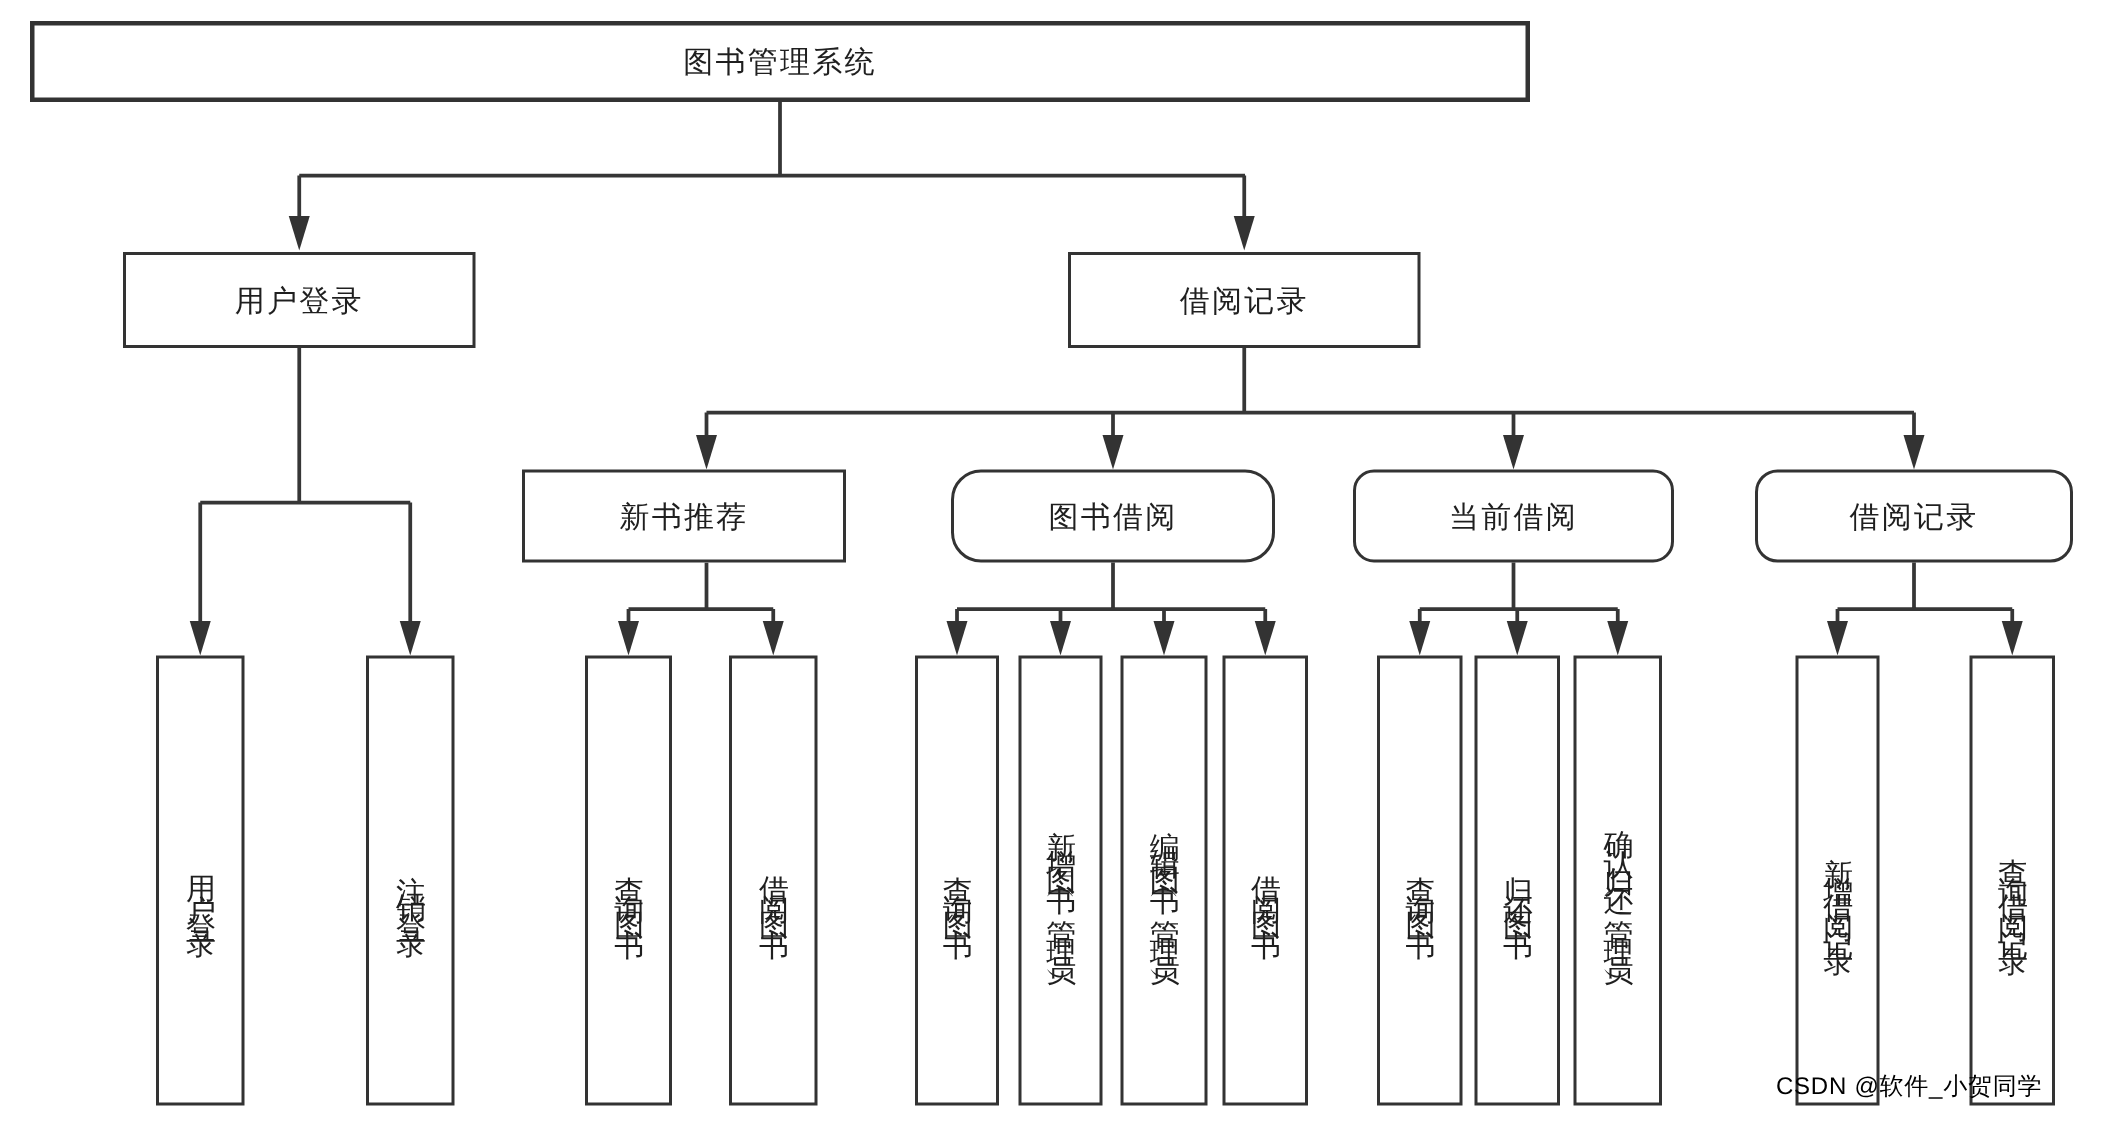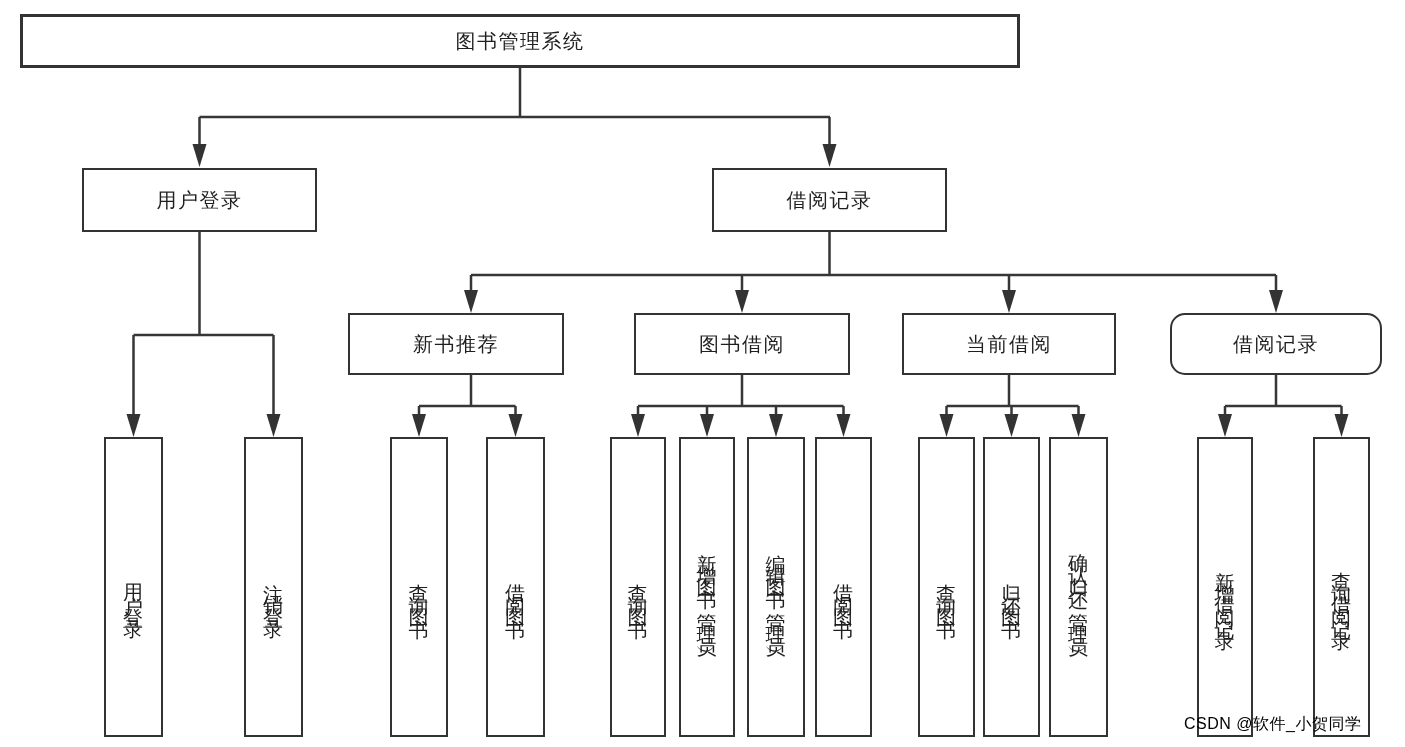--- a/index.html
+++ b/index.html
@@ -92,24 +92,24 @@
   <div class="node hlabel" style="left:82px;top:168px;width:235px;height:64px;">
     <span>用户登录</span>
   </div>
   <div class="node hlabel" style="left:712px;top:168px;width:235px;height:64px;">
     <span>借阅记录</span>
   </div>
 
   <div class="node hlabel" style="left:348px;top:313px;width:216px;height:62px;">
     <span>新书推荐</span>
   </div>
-  <div class="node hlabel" style="left:634px;top:313px;width:216px;height:62px;">
+  <div class="node hlabel" style="left:634px;top:313px;width:216px;height:62px;border-radius:20px;">
     <span>图书借阅</span>
   </div>
-  <div class="node hlabel" style="left:902px;top:313px;width:214px;height:62px;">
+  <div class="node hlabel" style="left:902px;top:313px;width:214px;height:62px;border-radius:14px;">
     <span>当前借阅</span>
   </div>
   <div class="node hlabel" style="left:1170px;top:313px;width:212px;height:62px;border-radius:15px;">
     <span>借阅记录</span>
   </div>
 
   <div class="node leaf" style="left:104px;top:437px;width:59px;height:300px;">
     <span class="vtext">用户登录</span>
   </div>
   <div class="node leaf" style="left:244px;top:437px;width:59px;height:300px;">

